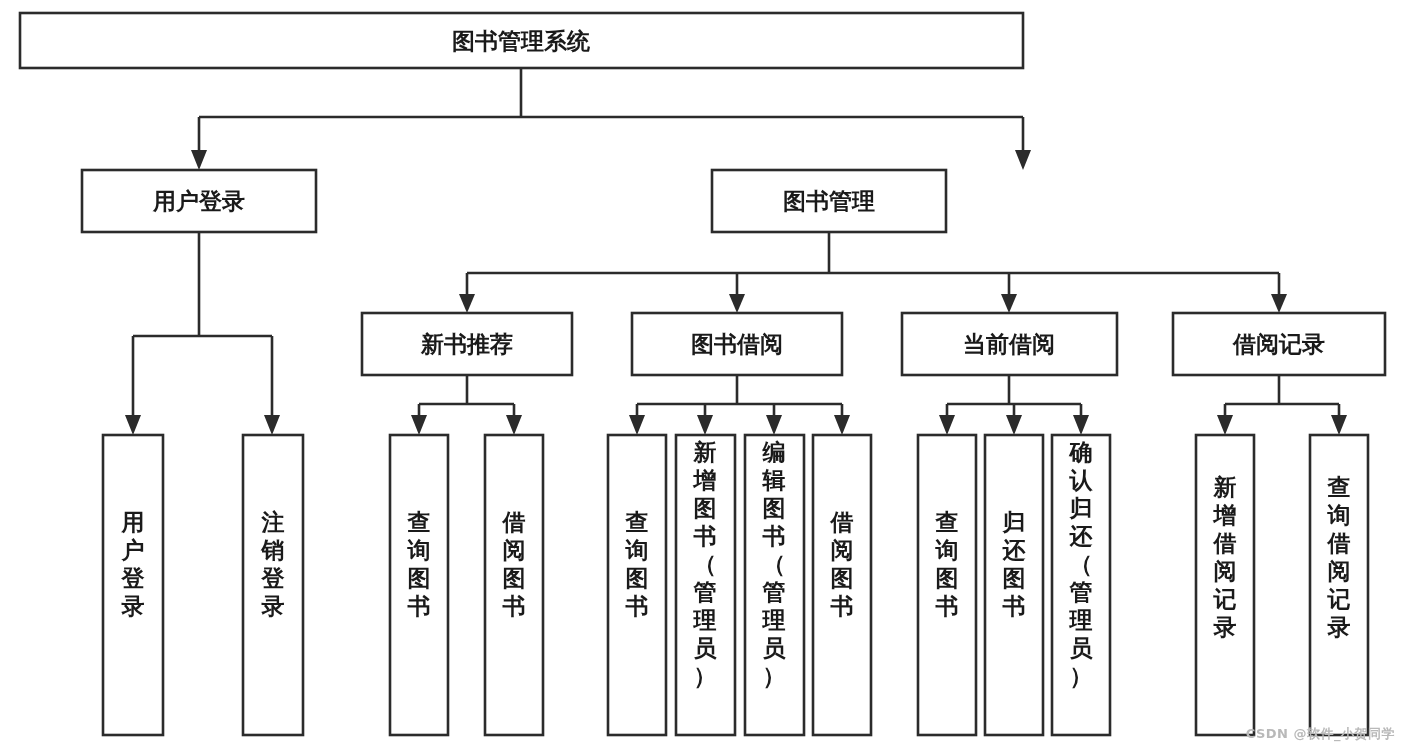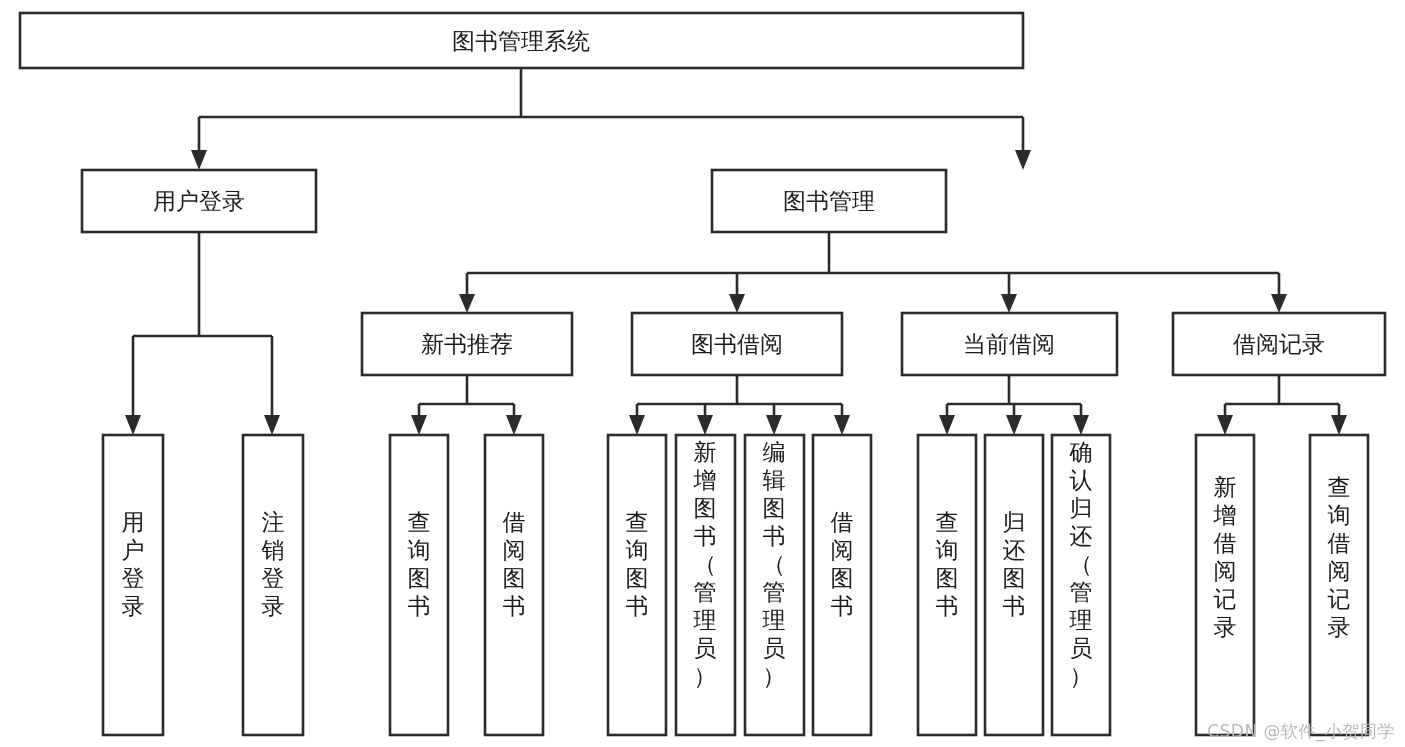--- a/index.html
+++ b/index.html
@@ -9,20 +9,21 @@
   }
   body {
     font-family: "DejaVu Sans", "Liberation Sans", sans-serif;
   }
   #diagram-root {
     position: relative;
     width: 1405px;
     height: 747px;
     background: #ffffff;
     overflow: hidden;
+    font-weight: bold;
   }
   svg.flow {
     position: absolute;
     left: 0;
     top: 0;
     width: 1405px;
     height: 747px;
   }
   .node-box {
     fill: #ffffff;
@@ -49,21 +50,21 @@
     font-family: "DejaVu Sans", "Liberation Sans", sans-serif;
     font-size: 23px;
     fill: #1a1a1a;
     text-anchor: middle;
   }
   .watermark {
     position: absolute;
     right: 10px;
     bottom: 4px;
     font-family: "DejaVu Sans", "Liberation Sans", sans-serif;
-    font-size: 17px;
+    font-size: 13px;
     color: #b9b9b9;
     letter-spacing: 0.5px;
     white-space: nowrap;
     pointer-events: none;
   }
 </style>
 </head>
 <body>
 
 <div id="diagram-root">

